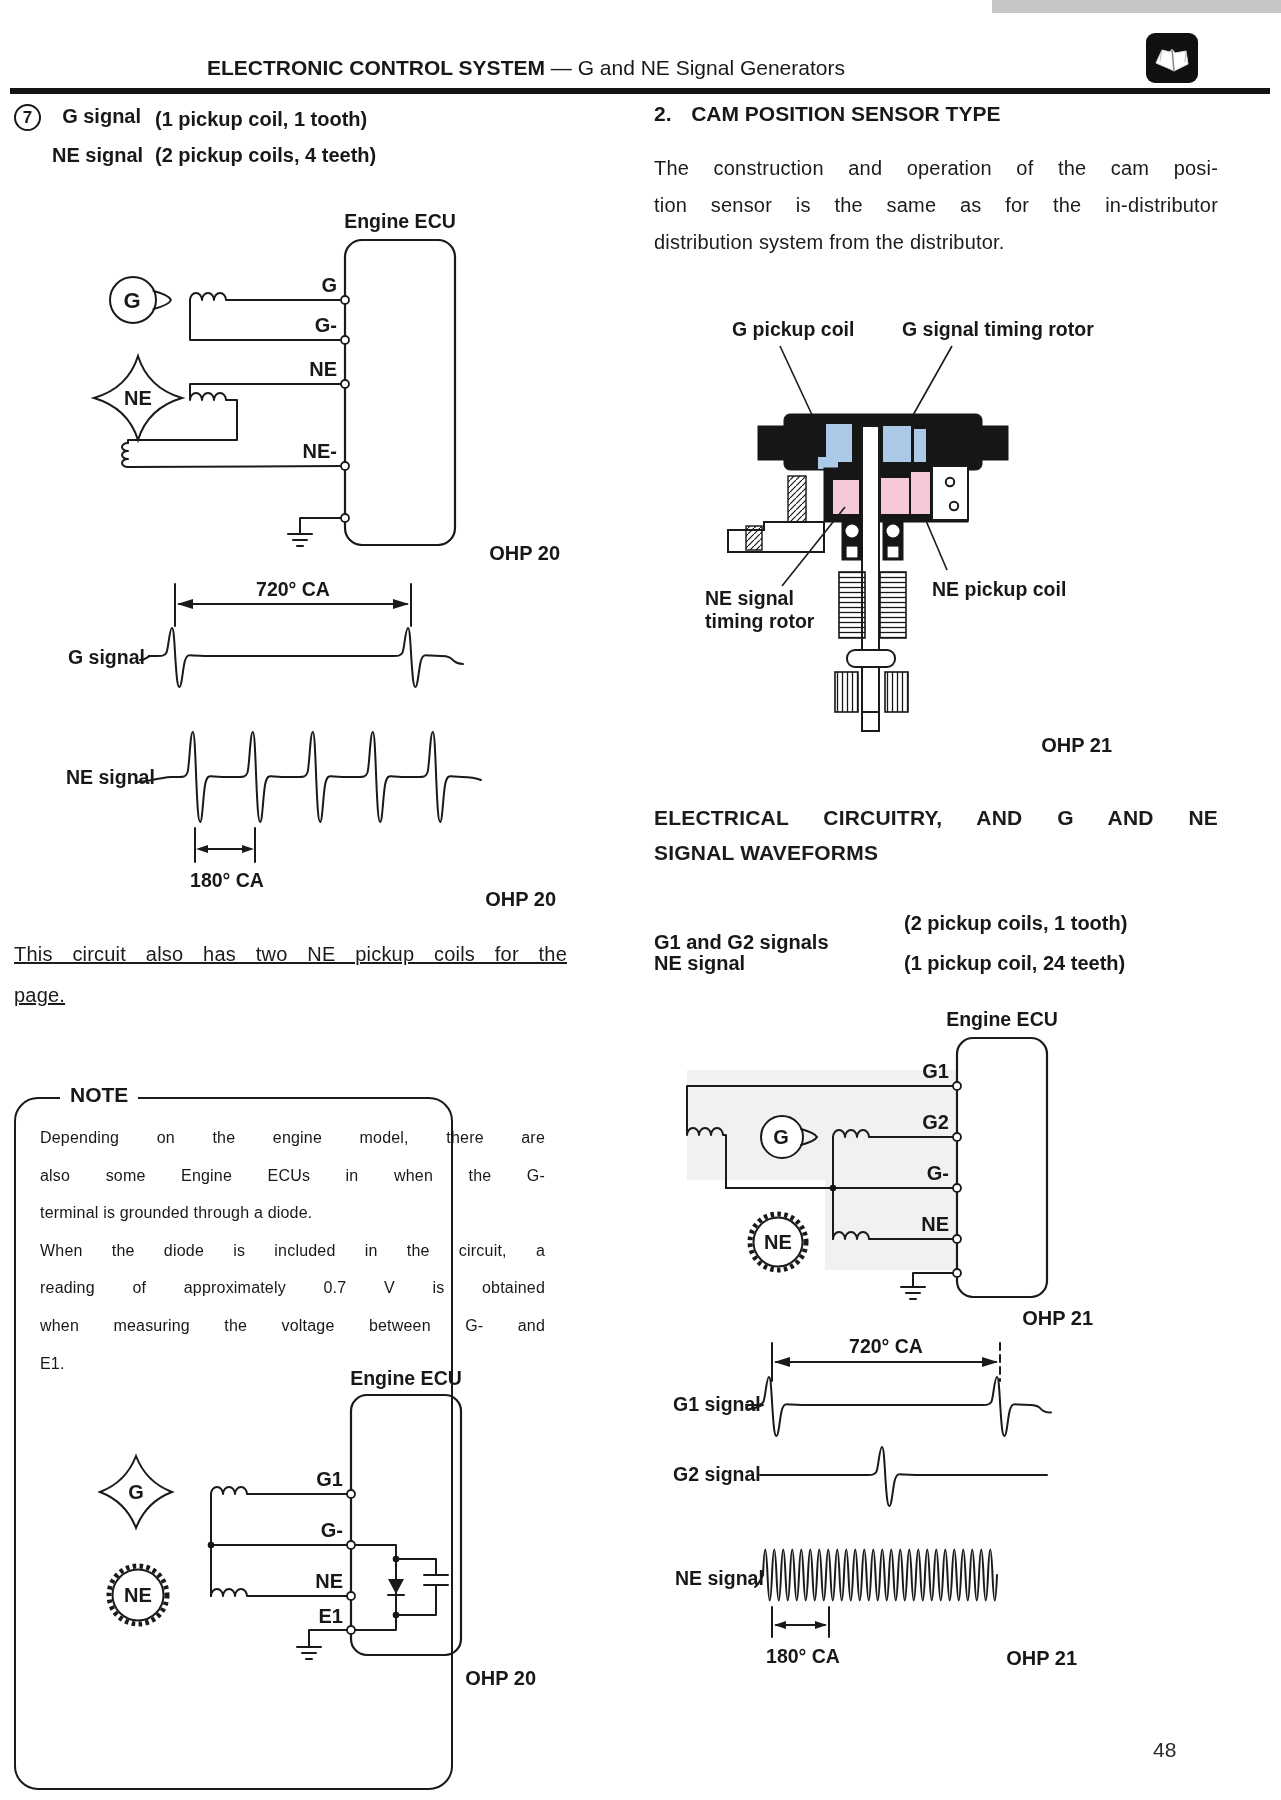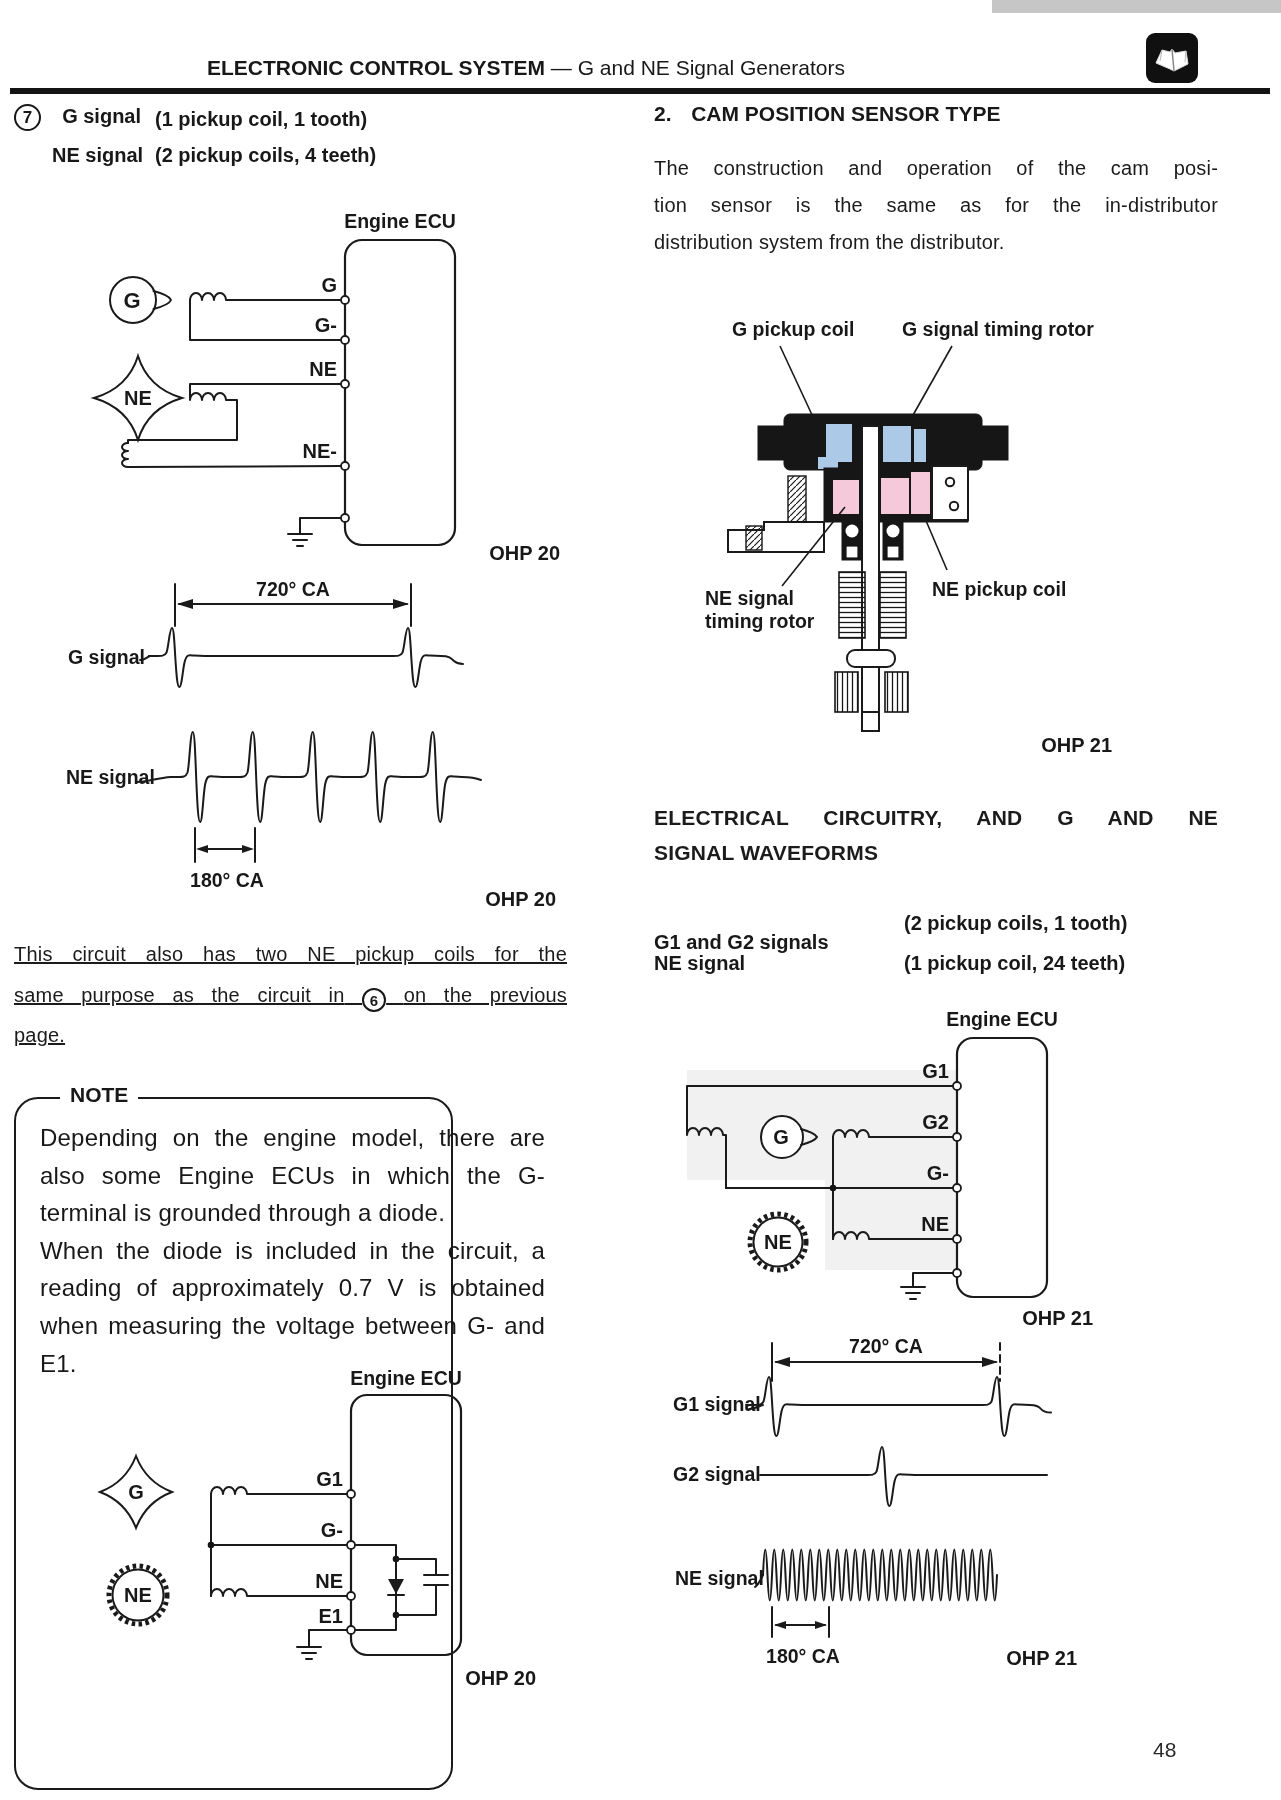--- a/index.html
+++ b/index.html
@@ -14,21 +14,21 @@
   .circ{display:inline-flex;align-items:center;justify-content:center;
         width:27px;height:27px;border:2.6px solid #181818;border-radius:50%;
         font-weight:700;font-size:17px;line-height:1;box-sizing:border-box;}
   .circ6{display:inline-flex;align-items:center;justify-content:center;
         width:24px;height:24px;border:2px solid #181818;border-radius:50%;
         font-weight:600;font-size:15px;line-height:1;box-sizing:border-box;vertical-align:-4px;}
   .note{position:absolute;left:14px;top:1097px;width:439px;height:693px;
         border:2.6px solid #1a1a1a;border-radius:24px;box-sizing:border-box;}
   .note-title{position:absolute;top:-16px;left:44px;background:#fff;padding:0 10px;
         font-size:21px;font-weight:700;}
-  .note-text{position:absolute;left:24px;top:20px;width:505px;font-size:24px;
+  .note-text{position:absolute;left:24px;top:20px;width:505px;font-size:16px;
         line-height:37.6px;letter-spacing:.2px;}
   svg{position:absolute;overflow:visible;}
   svg text{font-family:"Liberation Sans",sans-serif;fill:#181818;}
   .wire{fill:none;stroke:#1a1a1a;stroke-width:2;stroke-linecap:round;stroke-linejoin:round;}
   .wire-thin{fill:none;stroke:#1a1a1a;stroke-width:1.6;}
   .term{fill:#ffffff;stroke:#1a1a1a;stroke-width:1.8;}
   .dot{fill:#141414;}
   .ecu-box{fill:none;stroke:#1a1a1a;stroke-width:2.2;}
   .ecu-title{font-size:19.5px;font-weight:600;text-anchor:middle;}
   .tlabel{font-size:20px;font-weight:600;text-anchor:end;}
@@ -139,33 +139,28 @@
     <path d="M155,256 V290 M215,256 V290 M160,277 H210"></path>
   </g>
   <polygon class="arrowhead" points="156,277 168,273 168,281"></polygon>
   <polygon class="arrowhead" points="214,277 202,273 202,281"></polygon>
   <text class="siglabel mid" x="187" y="315">180° CA</text>
   <text class="ref" x="516" y="334">OHP 20</text>
 </svg>
 
 <div class="para" style="left:14px;top:934px;width:553px;line-height:40.5px;text-decoration:underline;">
   <div class="jl">This circuit also has two NE pickup coils for the</div>
-  <div class="jl">
-    <span>same purpose as the circuit in</span>
-    <span class="circ6">6</span>
-    <span>on the previous</span>
-  </div>
   <div>page.</div>
 </div>
 
 <div class="note">
   <div class="note-title">NOTE</div>
   <div class="note-text">
     <div class="jl">Depending on the engine model, there are</div>
-    <div class="jl">also some Engine ECUs in which the G-</div>
+    <div class="jl">also some Engine ECUs in when the G-</div>
     <div>terminal is grounded through a diode.</div>
     <div class="jl">When the diode is included in the circuit, a</div>
     <div class="jl">reading of approximately 0.7 V is obtained</div>
     <div class="jl">when measuring the voltage between G- and</div>
     <div>E1.</div>
   </div>
 
   <svg style="left:50px;top:268px;" width="500" height="400" viewBox="0 0 500 400">
     <text class="ecu-title" x="340" y="18">Engine ECU</text>
     <rect class="ecu-box" x="285" y="28" width="110" height="260" rx="16"></rect>

